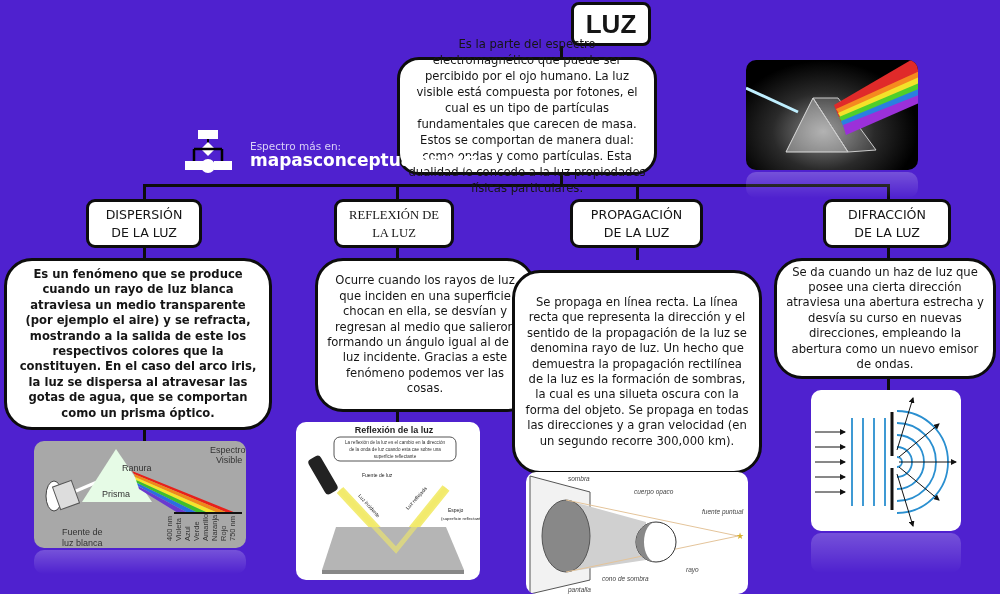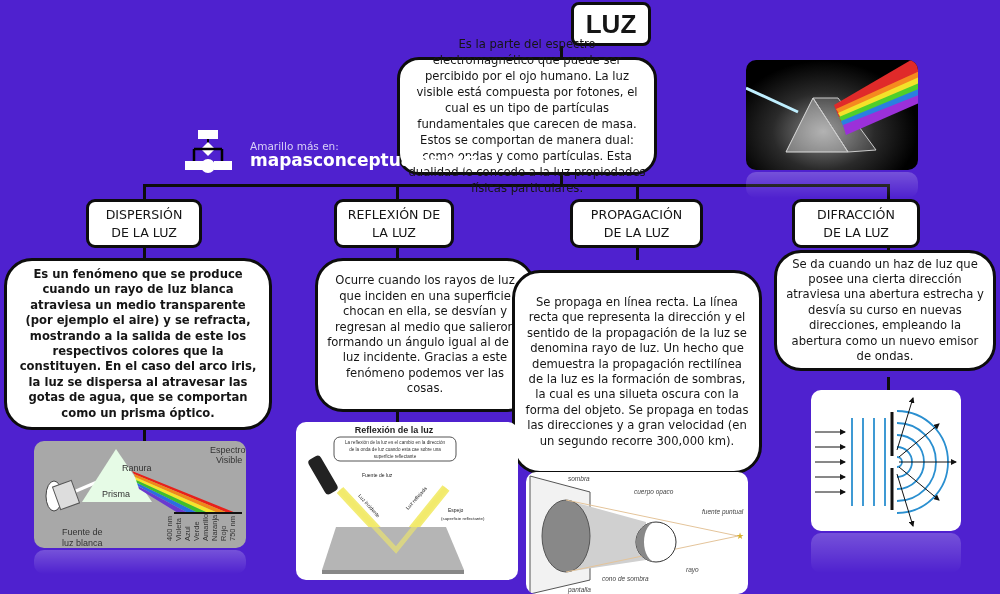--- a/index.html
+++ b/index.html
@@ -91,21 +91,21 @@
     <line x1="24" y1="11" x2="24" y2="16" stroke="#000" stroke-width="2"></line>
     <polygon points="24,14 31,21 24,28 17,21" fill="#fff"></polygon>
     <line x1="10" y1="21" x2="38" y2="21" stroke="#000" stroke-width="2.5"></line>
     <line x1="10" y1="21" x2="10" y2="33" stroke="#000" stroke-width="2.5"></line>
     <line x1="38" y1="21" x2="38" y2="33" stroke="#000" stroke-width="2.5"></line>
     <rect x="1" y="33" width="18" height="9" fill="#fff"></rect>
     <circle cx="24" cy="38" r="7" fill="#fff"></circle>
     <rect x="30" y="33" width="18" height="9" fill="#fff"></rect>
   </svg>
   <div class="brand-text">
-    <div class="brand-small">Amarillo más en:</div>
+    <div class="brand-small">Espectro más en:</div>
     <div class="brand-big">mapasconceptuales.xyz</div>
   </div>
 </div>
 
 <div class="picture" style="left:746px;top:60px;width:172px;height:110px;background:radial-gradient(ellipse at 45% 65%, #8a8a8a 0%, #2a2a2a 38%, #000 70%);">
   <svg width="172" height="110" viewBox="0 0 172 110">
     <line x1="0" y1="28" x2="52" y2="52" stroke="#bfefff" stroke-width="3"></line>
     <polygon points="40,92 67,38 102,92" fill="rgba(255,255,255,0.35)" stroke="#ddd" stroke-width="1"></polygon>
     <polygon points="67,38 92,38 130,90 102,92" fill="rgba(255,255,255,0.15)" stroke="#ccc" stroke-width="1"></polygon>
     <polygon points="88,45 165,0 180,0 180,10 95,62" fill="#e02a2a"></polygon>
@@ -117,49 +117,49 @@
   </svg>
 </div>
 <div class="reflection" style="left:746px;top:172px;width:172px;height:26px;"></div>
 
 <div class="node cat-node" style="left:86px;top:199px;width:116px;justify-content:center;">
   <div>
     <div>DISPERSIÓN</div>
     <div>DE LA LUZ</div>
   </div>
 </div>
-<div class="node cat-node" style="left:334px;top:199px;width:120px;">
+<div class="node cat-node" style="left:334px;top:199px;width:120px;font-family:Liberation Serif, serif;">
   <div>
     <div>REFLEXIÓN DE</div>
     <div>LA LUZ</div>
   </div>
 </div>
 <div class="node cat-node" style="left:570px;top:199px;width:133px;">
   <div>
     <div>PROPAGACIÓN</div>
     <div>DE LA LUZ</div>
   </div>
 </div>
-<div class="node cat-node" style="left:792px;top:199px;width:128px;">
+<div class="node cat-node" style="left:823px;top:199px;width:128px;">
   <div>
     <div>DIFRACCIÓN</div>
     <div>DE LA LUZ</div>
   </div>
 </div>
 
 <div class="node desc-node" style="left:4px;top:258px;width:268px;height:172px;font-weight:bold;">
   <span>Es un fenómeno que se produce cuando un rayo de luz blanca atraviesa un medio transparente (por ejemplo el aire) y se refracta, mostrando a la salida de este los respectivos colores que la constituyen. En el caso del arco iris, la luz se dispersa al atravesar las gotas de agua, que se comportan como un prisma óptico.</span>
 </div>
 <div class="node desc-node" style="left:287px;top:258px;width:220px;height:154px;margin-left:28px;">
   <span>Ocurre cuando los rayos de luz que inciden en una superficie chocan en ella, se desvían y regresan al medio que salieron formando un ángulo igual al de la luz incidente. Gracias a este fenómeno podemos ver las cosas.</span>
 </div>
 <div class="node desc-node" style="left:512px;top:270px;width:250px;height:204px;">
   <span>Se propaga en línea recta. La línea recta que  representa la dirección y el sentido de la propagación de la luz se denomina rayo de luz. Un hecho que demuestra la propagación rectilínea de la luz es la  formación de sombras, la cual es una silueta oscura con la forma del objeto. Se propaga en todas las direcciones y a gran velocidad (en un segundo recorre 300,000 km).</span>
 </div>
-<div class="node desc-node" style="left:774px;top:250px;width:222px;height:121px;border-radius:27px;">
+<div class="node desc-node" style="left:774px;top:258px;width:222px;height:121px;">
   <span>Se da cuando un haz de luz que posee una cierta dirección atraviesa una abertura estrecha y desvía su curso en nuevas direcciones, empleando la abertura como un nuevo emisor de ondas.</span>
 </div>
 
 <div class="picture" style="left:34px;top:441px;width:212px;height:107px;background:#a8a8a8;">
   <svg width="212" height="107" viewBox="0 0 212 107">
 
     <ellipse cx="20" cy="55" rx="8" ry="15" fill="#fff" stroke="#444"></ellipse>
     <rect x="22" y="42" width="20" height="24" fill="#ddd" stroke="#555" transform="rotate(-20 32 54)"></rect>
     <line x1="42" y1="50" x2="70" y2="38" stroke="#fff" stroke-width="3"></line>
 
@@ -185,21 +185,21 @@
       <text transform="translate(165,100) rotate(-90)">Verde</text>
       <text transform="translate(174,100) rotate(-90)">Amarillo</text>
       <text transform="translate(183,100) rotate(-90)">Naranja</text>
       <text transform="translate(192,100) rotate(-90)">Rojo</text>
       <text transform="translate(201,100) rotate(-90)">750 nm</text>
     </g>
   </svg>
 </div>
 <div class="reflection" style="left:34px;top:550px;width:212px;height:24px;"></div>
 
-<div class="picture" style="left:296px;top:422px;width:222px;height:158px;background:#ffffff;">
+<div class="picture" style="left:296px;top:422px;width:184px;height:158px;background:#ffffff;">
   <svg width="196" height="158" viewBox="0 0 196 158">
     <text x="98" y="11" font-size="9" font-weight="bold" text-anchor="middle" fill="#222">Reflexión de la luz</text>
     <rect x="38" y="15" width="122" height="24" rx="6" fill="#fff" stroke="#555"></rect>
     <g font-size="4.6" text-anchor="middle" fill="#333">
       <text x="99" y="22">La reflexión de la luz  es el cambio en la dirección</text>
       <text x="99" y="29">de la onda de luz cuando esta cae sobre una</text>
       <text x="99" y="36">superficie reflectante</text>
     </g>
 
     <rect x="20" y="33" width="14" height="40" rx="4" fill="#222" transform="rotate(-30 27 53)"></rect>

